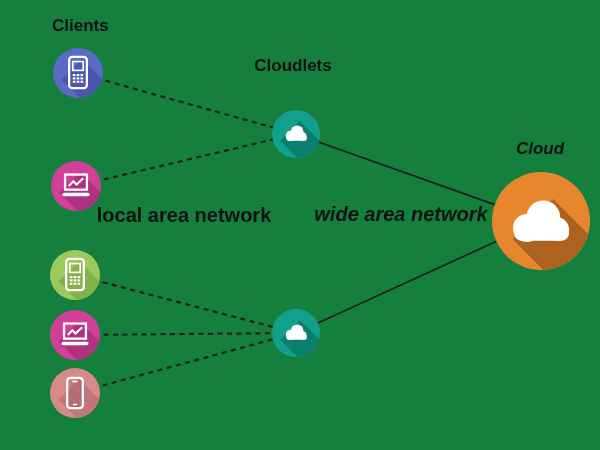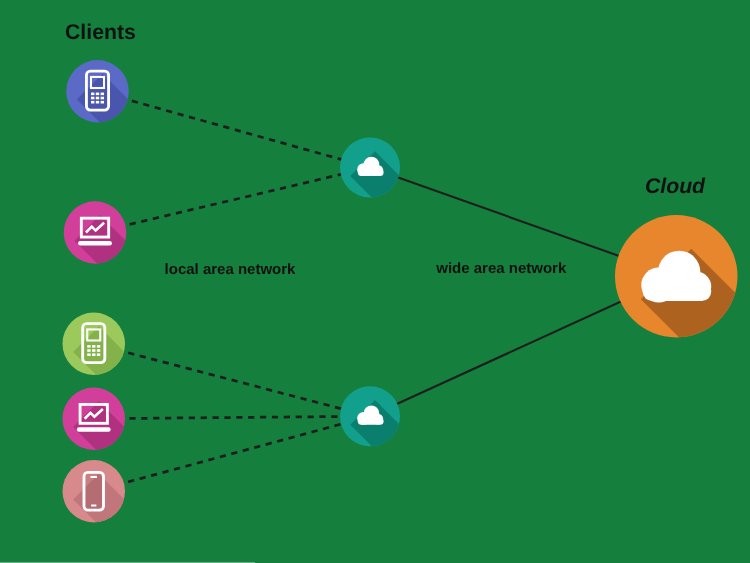--- a/index.html
+++ b/index.html
@@ -37,46 +37,47 @@
     position:absolute;left:0;top:0;width:100%;height:100%;
   }
   .size-client{width:50px;height:50px;}
   .size-cloudlet{width:48px;height:48px;}
   .size-cloud{width:98px;height:98px;}
   .lbl{
     position:absolute;z-index:3;
     color:#111;font-weight:bold;white-space:nowrap;
   }
   .lbl.node-title{font-size:17px;}
-  .lbl.net{font-size:12px;line-height:20px;text-align:center;transform:translateX(-50%);}
+  .lbl.net{font-size:20px;line-height:20px;text-align:center;transform:translateX(-50%);}
   .lbl.centered{transform:translateX(-50%);}
   .lbl .line{display:block;}
 </style>
 </head>
 <body>
 
 <div class="canvas" style="background: #15803d;">
 
   <svg class="edges" viewBox="0 0 600 450">
     <line class="dashed" x1="78" y1="73" x2="296" y2="134" style="stroke: rgb(31, 31, 31);"></line>
     <line class="dashed" x1="76" y1="186" x2="296" y2="134" style="stroke: rgb(31, 31, 31);"></line>
     <line class="dashed" x1="75" y1="275" x2="296" y2="333" style="stroke: rgb(31, 31, 31);"></line>
     <line class="dashed" x1="75" y1="335" x2="296" y2="333" style="stroke: rgb(31, 31, 31);"></line>
     <line class="dashed" x1="75" y1="393" x2="296" y2="333" style="stroke: rgb(31, 31, 31);"></line>
     <line class="solid" x1="296" y1="134" x2="541" y2="221" style="stroke: rgb(31, 31, 31);"></line>
     <line class="solid" x1="296" y1="333" x2="541" y2="221" style="stroke: rgb(31, 31, 31);"></line>
   </svg>
 
   <div class="lbl node-title" style="left:52px;top:16px;">Clients</div>
+  <div class="lbl node-title centered" style="left:293px;top:56px;">Cloudlets</div>
   <div class="lbl node-title centered" style="left:540px;top:139px;font-style:italic;">Cloud</div>
 
   <div class="lbl net" style="left:184px;top:205px;">
     <span class="line">local area network</span>
   </div>
-  <div class="lbl net" style="left:401px;top:204px;">
+  <div class="lbl net" style="left:401px;top:204px;font-style:italic;">
     <span class="line">wide area network</span>
   </div>
 
   <div class="node size-client" style="left: 53px; top: 48px; background: rgb(91, 105, 199);">
     <div class="ls" style="background: rgb(74, 86, 173);"></div>
     <svg class="glyph" viewBox="0 0 48 48">
       <rect x="15.5" y="8.5" width="17" height="30" rx="3" fill="none" stroke="#fff" stroke-width="2.2"></rect>
       <rect x="19" y="13" width="10" height="8.5" fill="none" stroke="#fff" stroke-width="1.6"></rect>
       <g fill="#fff">
         <rect x="19" y="25" width="2.6" height="2"></rect>

